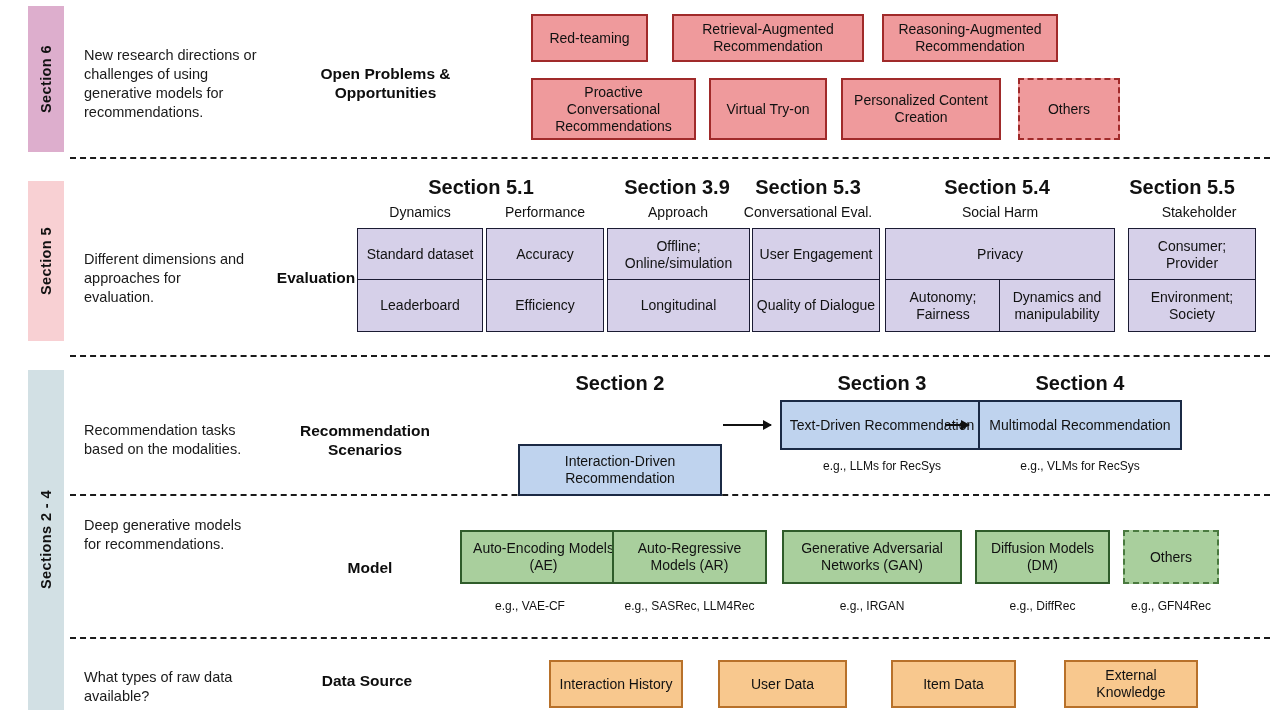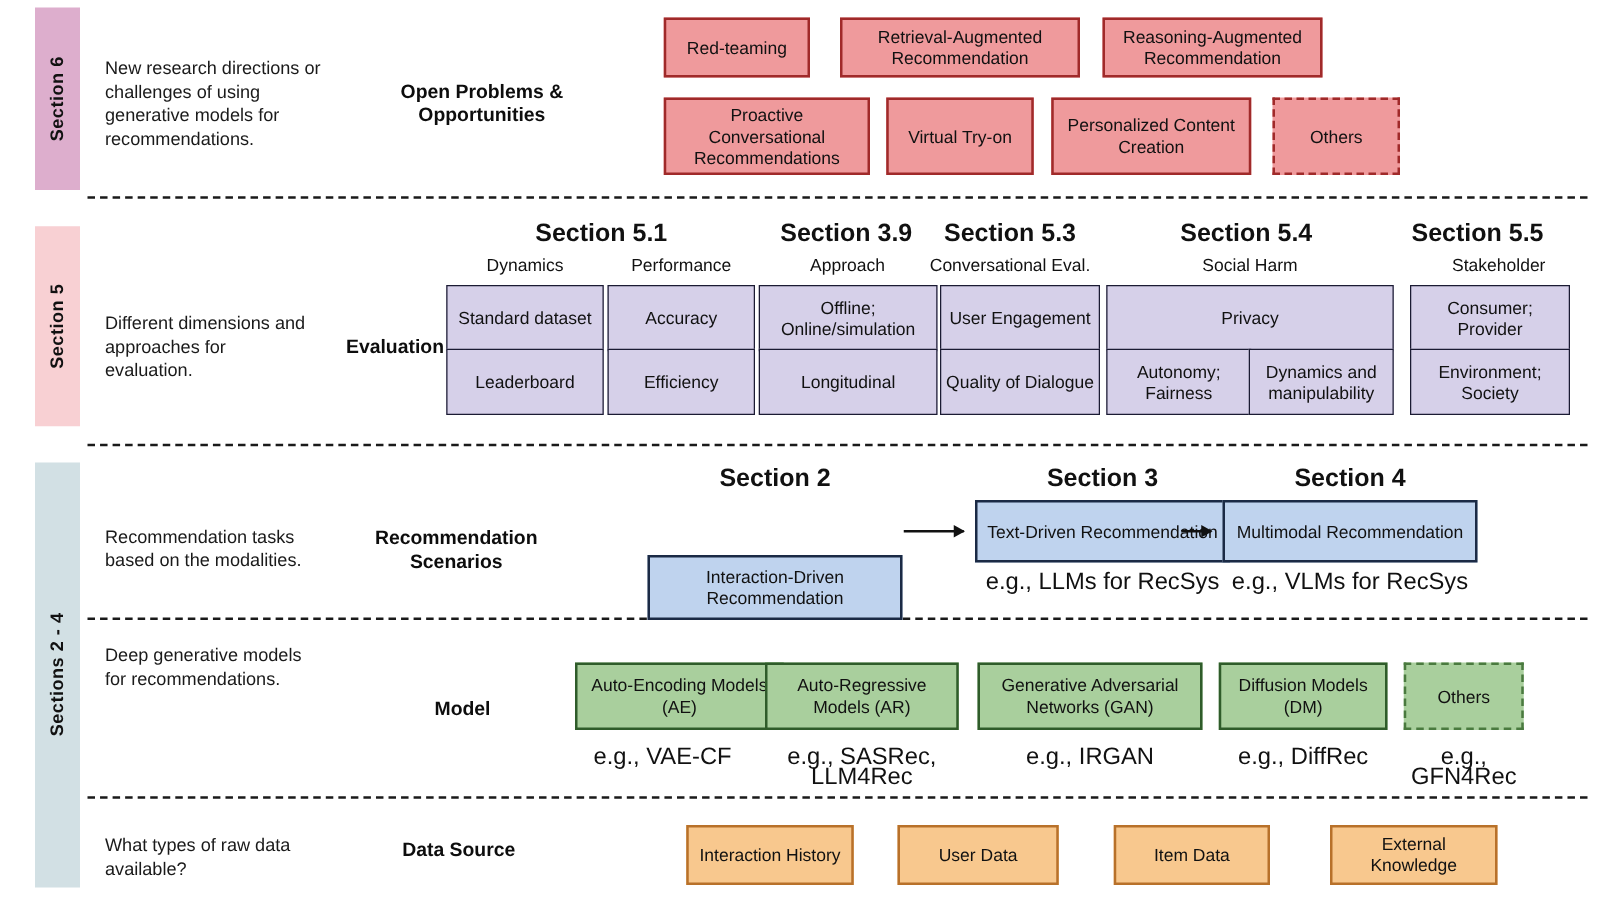--- a/index.html
+++ b/index.html
@@ -62,21 +62,21 @@
   }
 
   
   .colhead{
     position:absolute;box-sizing:border-box;text-align:center;
     font-size:14px;line-height:17px;color:#111;
   }
   .colhead.bold{font-weight:bold;font-size:20px;}
   .egnote{
     position:absolute;box-sizing:border-box;text-align:center;
-    font-size:19px;line-height:16px;color:#111;
+    font-size:12px;line-height:16px;color:#111;
   }
 
   
   .arrow{position:absolute;height:2px;background:#111;}
   .arrow:after{
     content:"";position:absolute;right:-1px;top:-4px;
     width:0;height:0;border-left:9px solid #111;
     border-top:5px solid transparent;border-bottom:5px solid transparent;
   }
 </style>

